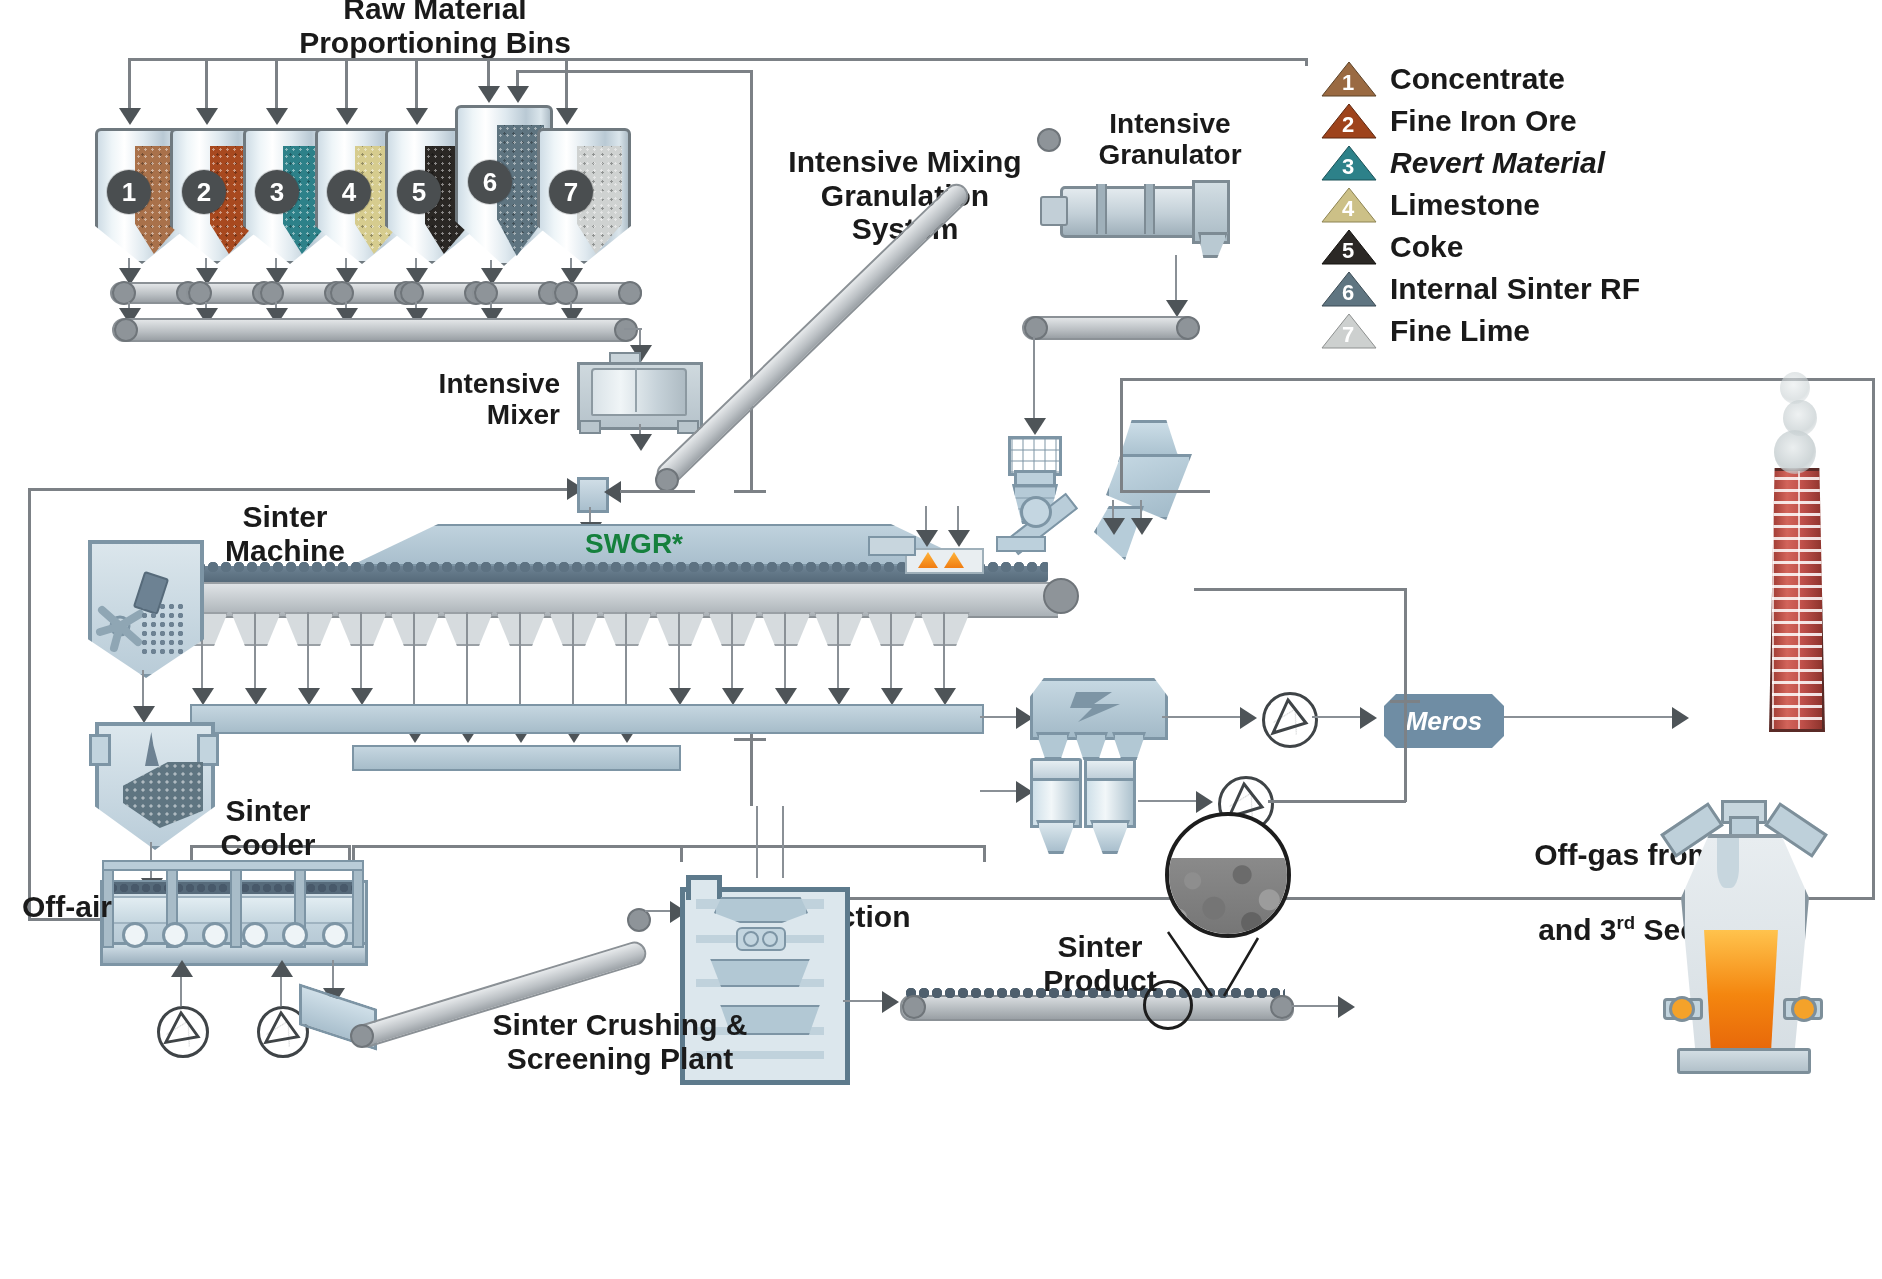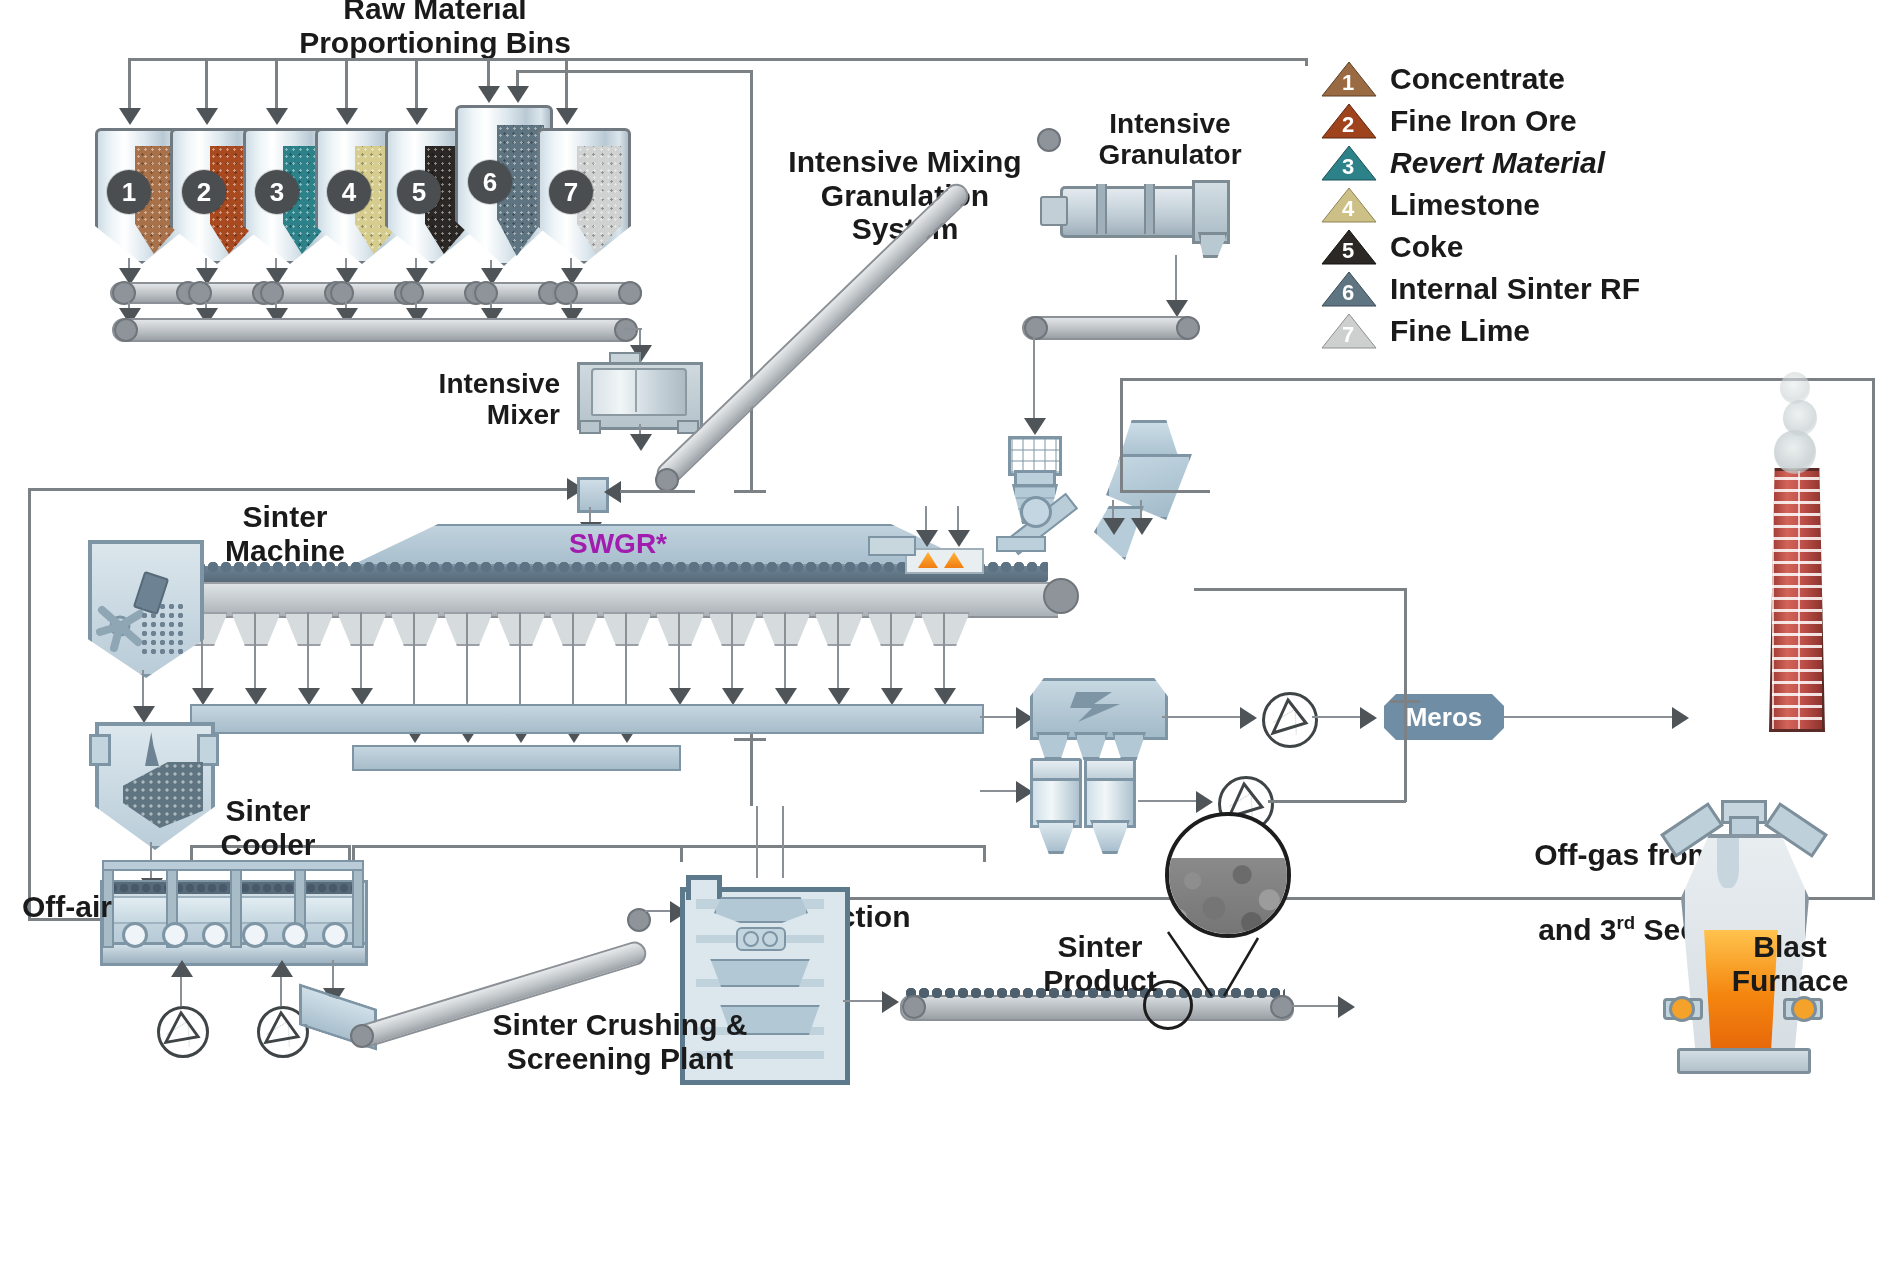--- a/index.html
+++ b/index.html
@@ -312,21 +312,21 @@
 
   <div class="hl" style="left:734px;top:490px;width:32px;"></div>
   <div class="hl" style="left:734px;top:706px;width:32px;"></div>
   <div class="hl" style="left:734px;top:738px;width:32px;"></div>
   <div class="vl" style="left:750px;top:706px;height:100px;"></div>
 
   <div class="lbl c f30" style="left:200px;top:500px;width:170px;">Sinter
 Machine</div>
 
   <div class="hood" style="left:350px;top:524px;width:625px;height:38px;clip-path:polygon(0 100%,14% 0,86% 0,100% 100%);"></div>
-  <div class="lbl c f28" style="left:548px;top:528px;width:140px;color:#a21caf;">SWGR*</div>
+  <div class="lbl c f28" style="left:564px;top:528px;width:140px;color:#15803d;">SWGR*</div>
 
   <div class="smBed" style="left:168px;top:566px;width:880px;height:16px;"></div>
   <div class="smBedTop" style="left:168px;top:560px;width:880px;"></div>
 
   <div class="smBody" style="left:168px;top:582px;width:890px;height:32px;"></div>
   <div class="pulley" style="left:155px;top:578px;width:32px;height:32px;"></div>
   <div class="pulley" style="left:1043px;top:578px;width:32px;height:32px;"></div>
 
   <div class="windbox" style="left:178px;top:612px;"></div>
   <div class="windbox" style="left:231px;top:612px;"></div>
@@ -430,21 +430,21 @@
   <div class="hl thin" style="left:1162px;top:716px;width:90px;"></div>
   <div class="arrowR" style="left:1240px;top:707px;"></div>
   <div class="fan" style="left:1262px;top:692px;width:50px;height:50px;">
     <svg width="42" height="42" viewBox="0 0 42 42" style="position:absolute;left:2px;top:2px;">
       <polygon points="21,3 39,26 6,36" fill="none" stroke="#3f4447" stroke-width="3"></polygon>
     </svg>
   </div>
   <div class="hl thin" style="left:1312px;top:716px;width:60px;"></div>
   <div class="arrowR" style="left:1360px;top:707px;"></div>
 
-  <div class="meros" style="left:1384px;top:694px;width:120px;height:46px;">
+  <div class="meros" style="left:1384px;top:694px;width:120px;height:54px;font-style:italic;">
     <span>Meros</span>
   </div>
   <div class="hl thin" style="left:1504px;top:716px;width:180px;"></div>
   <div class="arrowR" style="left:1672px;top:707px;"></div>
 
   <div class="hl thin" style="left:1138px;top:800px;width:70px;"></div>
   <div class="arrowR" style="left:1196px;top:791px;"></div>
   <div class="fan" style="left:1218px;top:776px;width:50px;height:50px;">
     <svg width="42" height="42" viewBox="0 0 42 42" style="position:absolute;left:2px;top:2px;">
       <polygon points="21,3 39,26 6,36" fill="none" stroke="#3f4447" stroke-width="3"></polygon>
@@ -612,22 +612,20 @@
     <div class="bfHot" style="left:44px;top:130px;width:84px;height:118px;"></div>
     <div style="position:absolute;left:62px;top:38px;width:22px;height:50px;background:#c7d6de;border-radius:0 0 40% 40%;"></div>
 
     <div style="position:absolute;left:8px;top:198px;width:34px;height:16px;background:#c2d4de;border:3px solid #7d8f9a;border-radius:4px;"></div>
     <div style="position:absolute;left:128px;top:198px;width:34px;height:16px;background:#c2d4de;border:3px solid #7d8f9a;border-radius:4px;"></div>
     <div style="position:absolute;left:14px;top:196px;width:20px;height:20px;border-radius:50%;background:#f4a22a;border:3px solid #7d8f9a;"></div>
     <div style="position:absolute;left:136px;top:196px;width:20px;height:20px;border-radius:50%;background:#f4a22a;border:3px solid #7d8f9a;"></div>
 
     <div style="position:absolute;left:22px;top:248px;width:128px;height:20px;background:linear-gradient(180deg,#d2dde3,#b2c1ca);border:3px solid #7d8f9a;border-radius:3px;"></div>
   </div>
-  <div class="lbl c f30" style="left:1700px;top:930px;width:180px;">Blast
-Furnace</div>
 
   <div style="position:absolute;left:1320px;top:58px;width:560px;">
     <div style="position:relative;height:42px;">
       <svg width="58" height="38" viewBox="0 0 58 38" style="position:absolute;left:0;top:2px;">
         <polygon points="29,2 56,36 2,36" fill="#9a6a42" stroke="#5d4227" stroke-width="1"></polygon>
       </svg>
       <span style="position:absolute;left:22px;top:12px;color:#fff;font-size:22px;font-weight:700;">1</span>
       <span class="lbl f30" style="position:absolute;left:70px;top:4px;">Concentrate</span>
     </div>
     <div style="position:relative;height:42px;">

